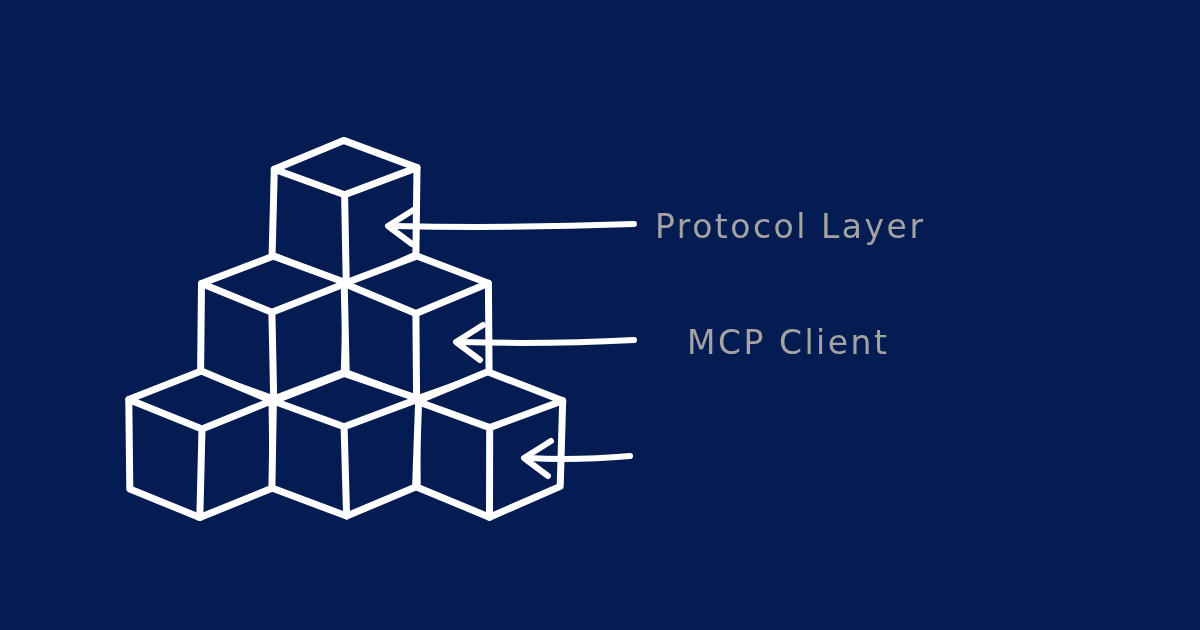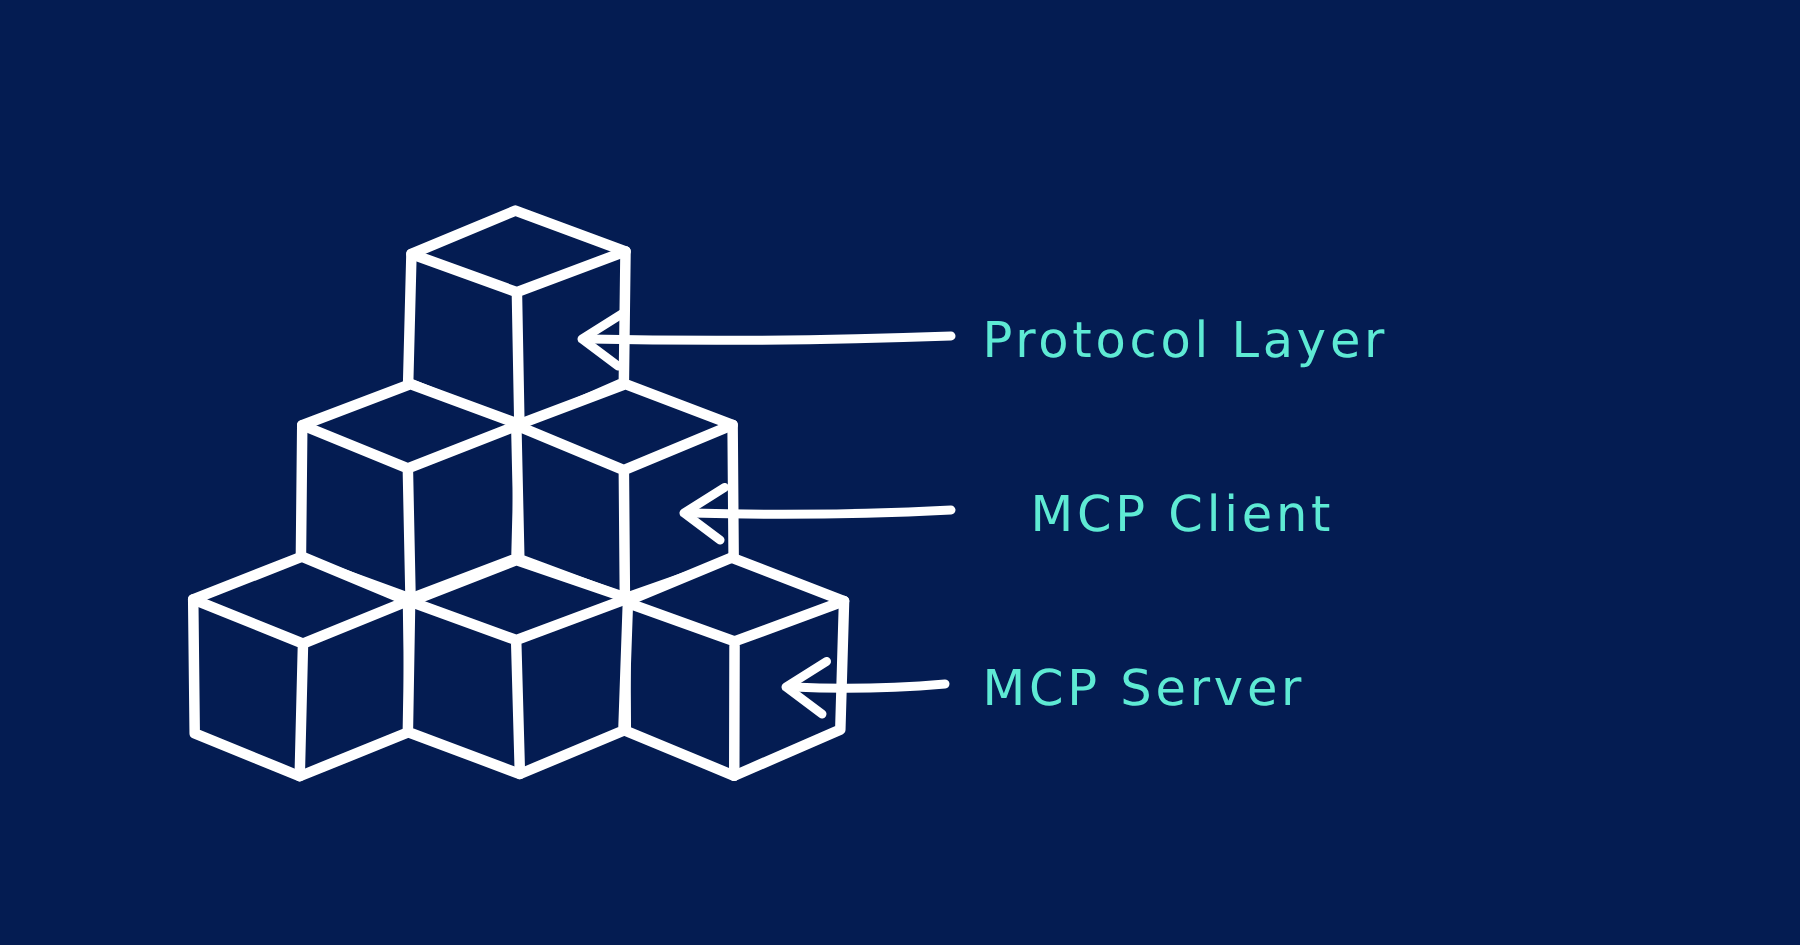--- a/index.html
+++ b/index.html
@@ -15,21 +15,21 @@
     position: absolute;
     inset: 0;
   }
   .callout-label {
     position: absolute;
     left: 655px;
     height: 44px;
     line-height: 44px;
     font-size: 33px;
     letter-spacing: 2.5px;
-    color: #5eead4;
+    color: #a3a3a3;
     white-space: nowrap;
   }
   .label-protocol { top: 205px; }
   .label-client   { top: 321px; margin-left: 32px; }
   .label-server   { top: 437px; }
 </style>
 </head>
 <body>
 
 <div class="banner">
@@ -70,15 +70,14 @@
         <g fill="none" stroke="#ffffff" stroke-width="6" stroke-linecap="round" stroke-linejoin="round">
           <path d="M529 458 Q577 460.5 630 456"></path>
           <path d="M551 441 L524 458 L548 476"></path>
         </g>
       </svg></div>
 
   <div class="callout-label label-protocol">Protocol Layer</div>
 
   <div class="callout-label label-client">MCP Client</div>
 
-  <div class="callout-label label-server">MCP Server</div>
 
 </div>
 
 </body></html>

